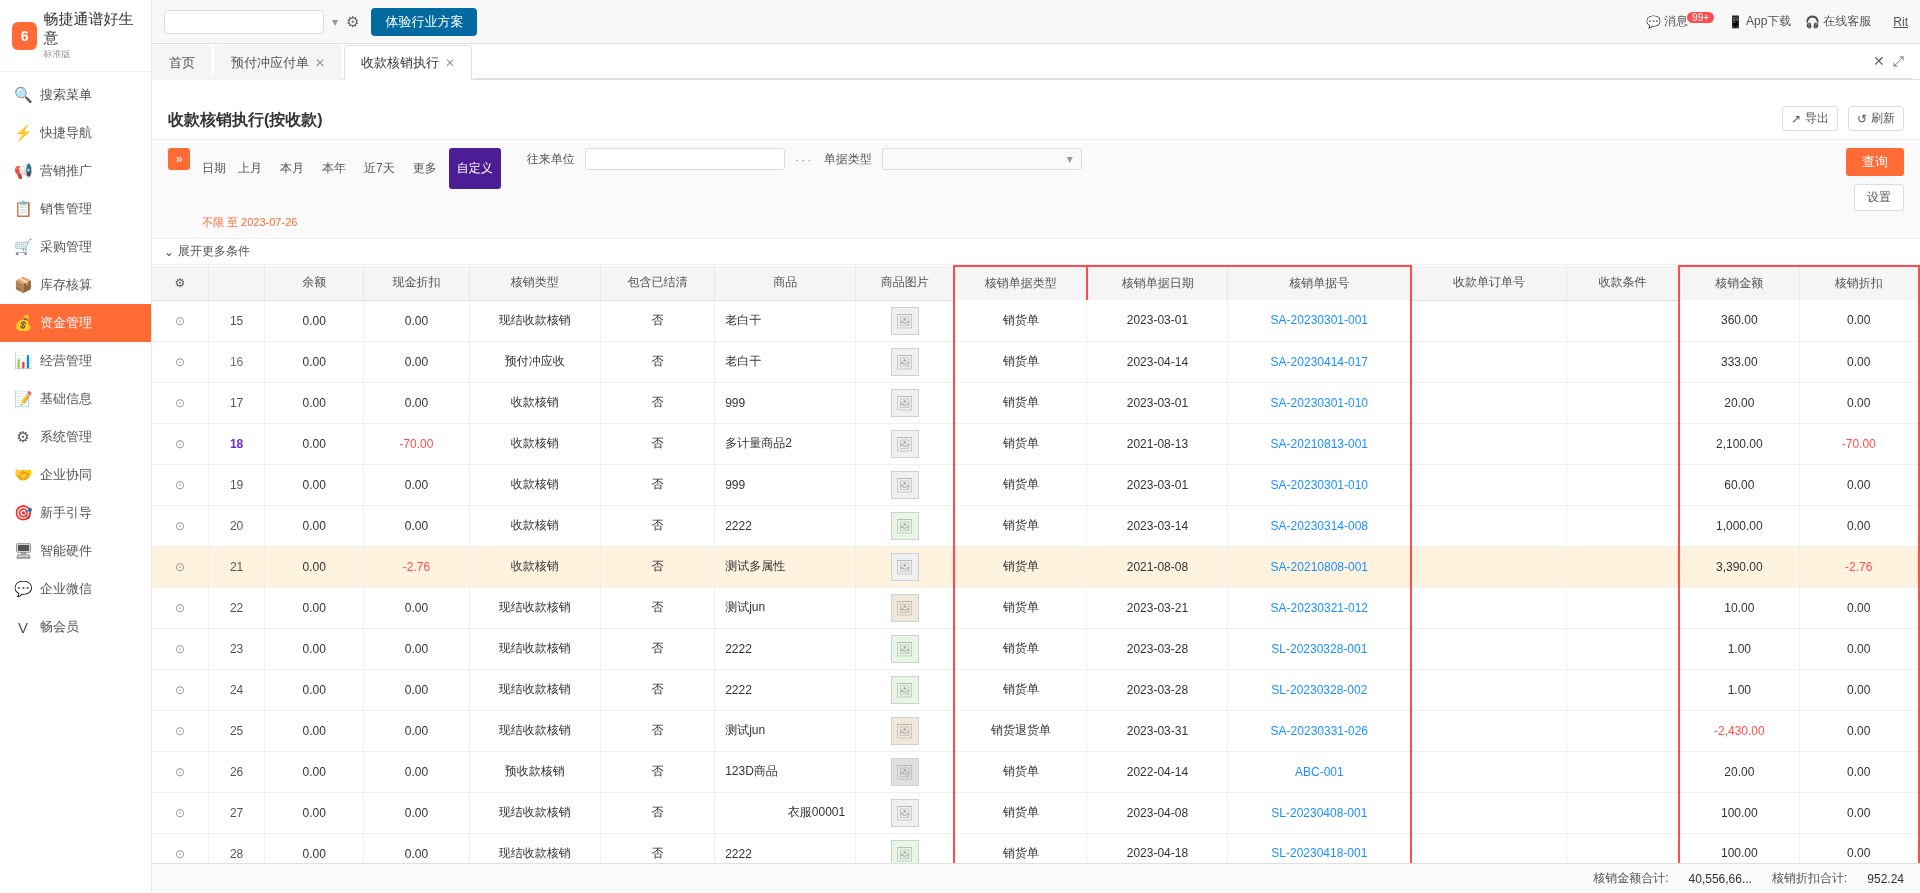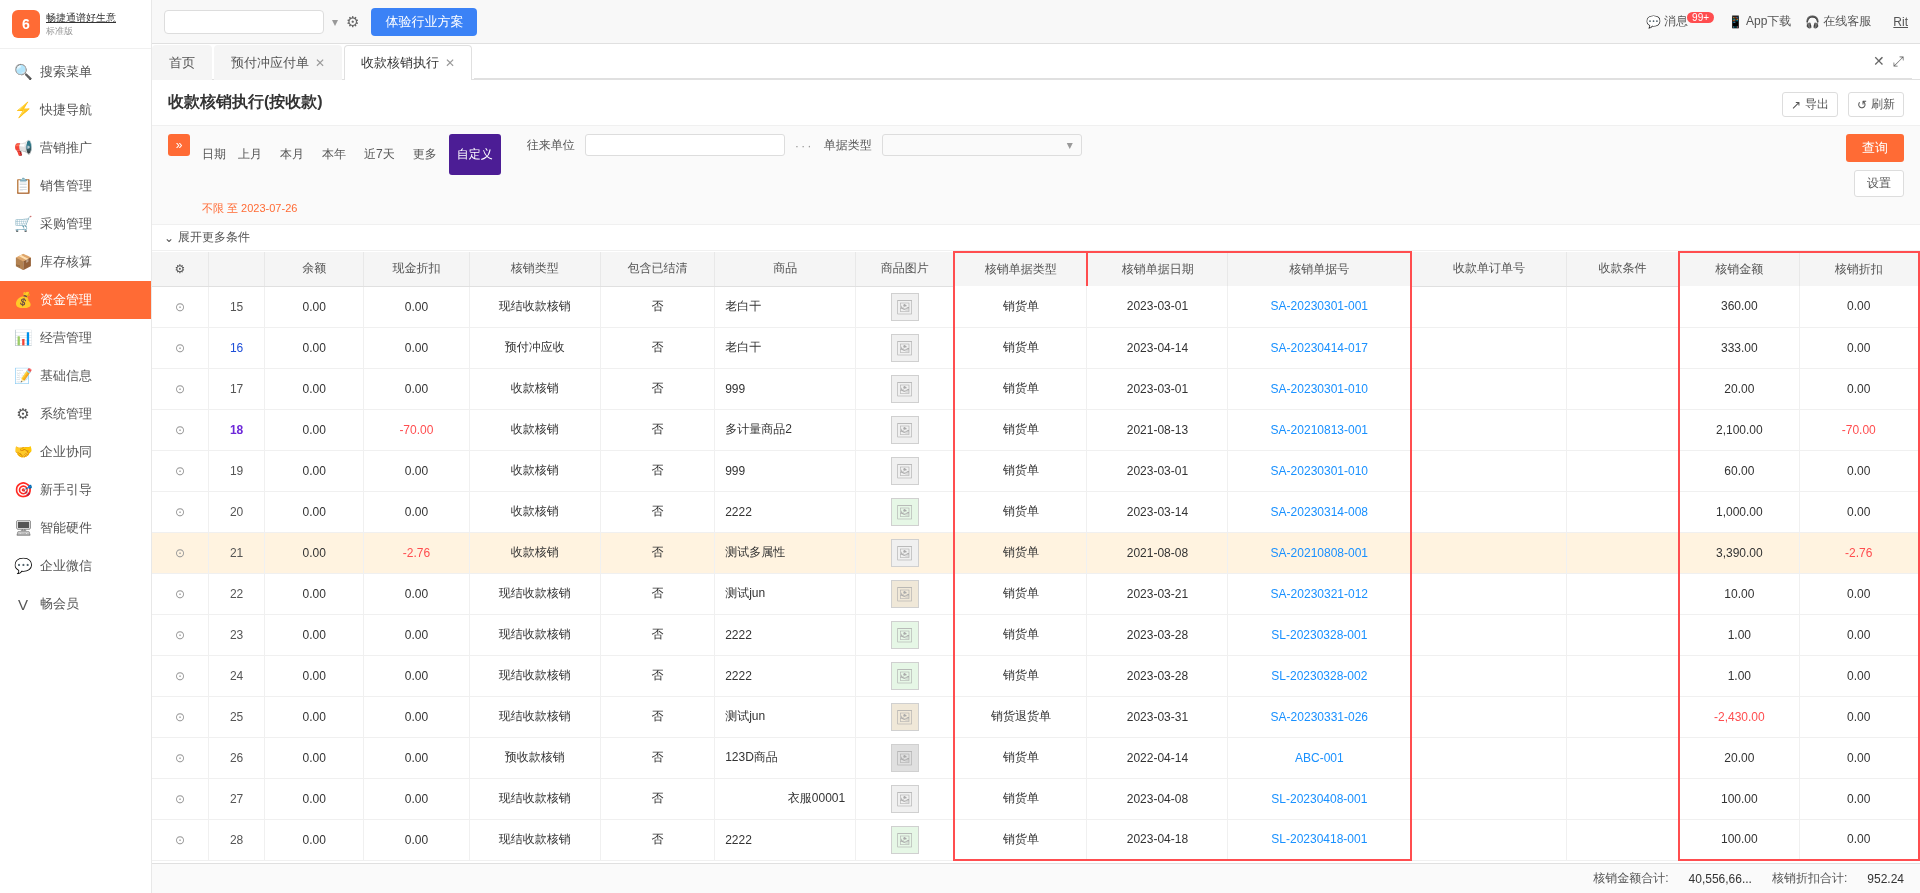--- a/index.html
+++ b/index.html
@@ -16,33 +16,33 @@
     .sidebar-item .icon { width: 18px; text-align: center; font-size: 15px; }
 
     
     .main { flex: 1; display: flex; flex-direction: column; overflow: hidden; }
 
     
     .topbar { height: 44px; background: #f8f8f8; border-bottom: 1px solid #e0e0e0; display: flex; align-items: center; padding: 0 12px; gap: 8px; }
     .topbar-input { background: #fff; border: 1px solid #ddd; border-radius: 4px; padding: 4px 10px; font-size: 12px; width: 160px; color: #999; }
     .topbar-arrow { color: #999; font-size: 12px; cursor: pointer; }
     .topbar-gear { color: #666; font-size: 15px; cursor: pointer; margin-right: 4px; }
-    .topbar-industry-btn { background: #3b82f6; color: white; border: none; border-radius: 4px; padding: 5px 14px; font-size: 13px; cursor: pointer; flex-shrink: 0; }
+    .topbar-industry-btn { background: #0369a1; color: white; border: none; border-radius: 4px; padding: 5px 14px; font-size: 13px; cursor: pointer; flex-shrink: 0; }
     .topbar-spacer { flex: 1; }
     .topbar-actions { display: flex; align-items: center; gap: 14px; font-size: 12px; color: #555; }
     .topbar-actions .badge { background: #ff4d4f; color: white; border-radius: 10px; padding: 0 5px; font-size: 10px; margin-left: -4px; margin-top: -8px; vertical-align: top; }
     .topbar-actions span { cursor: pointer; display: flex; align-items: center; gap: 3px; }
     .topbar-user { font-size: 12px; color: #555; margin-left: 8px; text-decoration: underline; }
     .tab { height: 35px; padding: 0 16px; display: flex; align-items: center; gap: 6px; cursor: pointer; font-size: 13px; color: #555; border: 1px solid transparent; border-bottom: none; margin-right: 2px; background: #f5f5f5; position: relative; top: 1px; border-radius: 4px 4px 0 0; }
     .tab.active { background: #fff; border-color: #e0e0e0; color: #333; font-weight: 500; }
     .tab .close { font-size: 12px; color: #999; cursor: pointer; }
 
     
     .page-content { flex: 1; overflow: hidden; display: flex; flex-direction: column; background: #fff; }
-    .page-header { padding: 12px 16px 8px; display: flex; align-items: flex-start; justify-content: space-between; border-bottom: 1px solid #f0f0f0; }
+    .page-header { padding: 26px 16px 8px; display: flex; align-items: flex-end; justify-content: space-between; border-bottom: 1px solid #f0f0f0; }
     .page-title { font-size: 16px; font-weight: bold; color: #333; }
     .page-header-actions { display: flex; gap: 10px; }
     .btn-export, .btn-refresh { display: flex; align-items: center; gap: 4px; font-size: 12px; color: #555; cursor: pointer; padding: 3px 8px; border: 1px solid #ddd; border-radius: 3px; background: #fff; }
     .filter-toggle { width: 22px; height: 22px; background: #ff6b35; color: white; border-radius: 3px; display: flex; align-items: center; justify-content: center; cursor: pointer; font-size: 12px; flex-shrink: 0; }
     .filter-group { display: flex; align-items: center; gap: 6px; font-size: 12px; color: #555; }
     .filter-label { color: #555; }
     .date-btn { padding: 2px 6px; border: none; background: none; cursor: pointer; color: #555; font-size: 12px; }
     .date-btn.custom { background: #4c1d95; color: white; border-radius: 3px; padding: 12px 8px; text-align: center; }
     .filter-input { border: 1px solid #ddd; border-radius: 3px; padding: 3px 8px; font-size: 12px; width: 160px; color: #999; }
     .filter-dots { color: #999; letter-spacing: 2px; }
@@ -71,21 +71,21 @@
     
     .img-placeholder { width: 28px; height: 28px; background: #e8e8e8; border: 1px solid #d0d0d0; display: inline-flex; align-items: center; justify-content: center; color: #aaa; font-size: 14px; cursor: pointer; }
   </style>
 </head>
 <body>
 
 <div class="sidebar">
   <div class="sidebar-logo">
     <div class="sidebar-logo-icon">6</div>
     <div>
-      <div style="font-size:10px;color:#333;font-weight:500;text-decoration:underline;">畅捷通谱好生意</div>
+      <div style="font-size:15px;color:#333;font-weight:500;">畅捷通谱好生意</div>
       <div class="sidebar-logo-badge">标准版</div>
     </div>
   </div>
   <div class="sidebar-nav">
 
     <div class="sidebar-item">
         <span class="icon">🔍</span>
         <span>搜索菜单</span>
       </div>
     <div class="sidebar-item">
@@ -278,21 +278,21 @@
       <td style="border-left:2px solid #ff4d4f;">销货单</td>
       <td style="border-top:none;">2023-03-01</td>
       <td style="border-right:2px solid #ff4d4f;"><a class="link-text">SA-20230301-001</a></td>
       <td></td>
       <td></td>
       <td class="" style="border-left:2px solid #ff4d4f;">360.00</td>
       <td class="" style="border-right:2px solid #ff4d4f;">0.00</td>
     </tr>
             <tr>
       <td style="text-align:center;color:#999;cursor:pointer;">⊙</td>
-      <td style="color:#1d4ed8;margin-left:28px;">16</td>
+      <td style="color:#737373;margin-left:28px;">16</td>
       <td>0.00</td>
       <td class="">0.00</td>
       <td>预付冲应收</td>
       <td>否</td>
       <td style="text-align:left;">老白干</td>
       <td style="text-align:center;"><div class="img-placeholder" style="background:#f0f0f0;">🖼</div></td>
       <td style="border-left:2px solid #ff4d4f;">销货单</td>
       <td style="border-top:none;">2023-04-14</td>
       <td style="border-right:2px solid #ff4d4f;"><a class="link-text">SA-20230414-017</a></td>
       <td></td>

